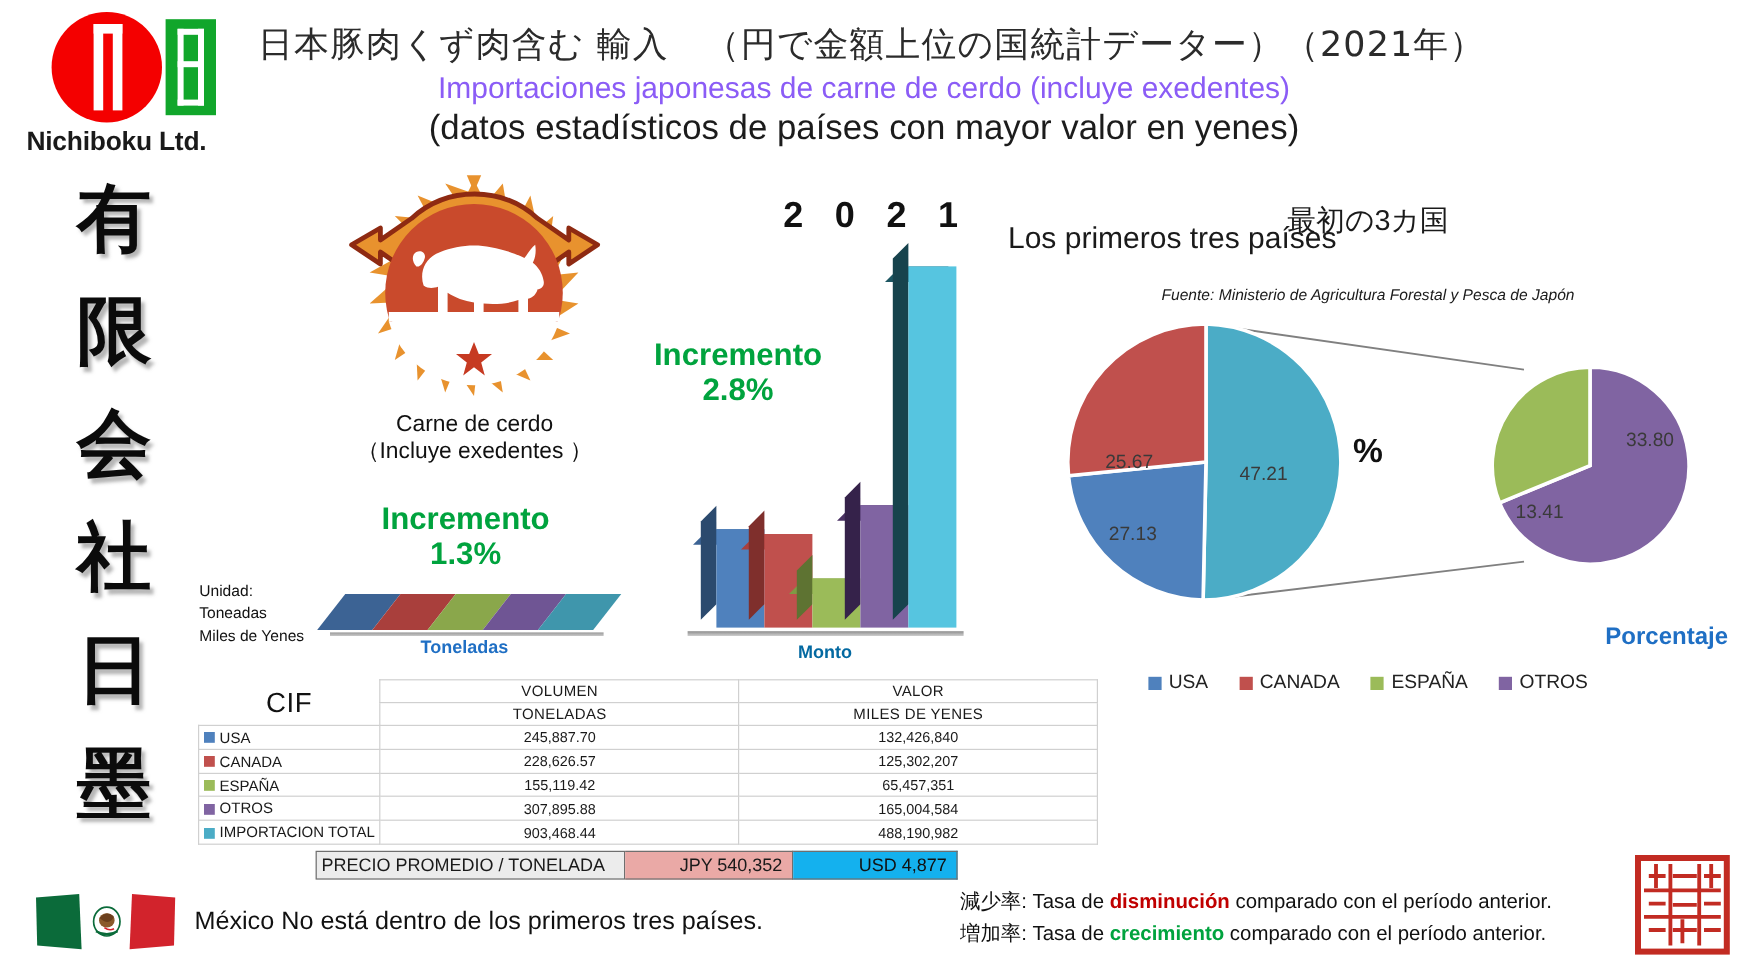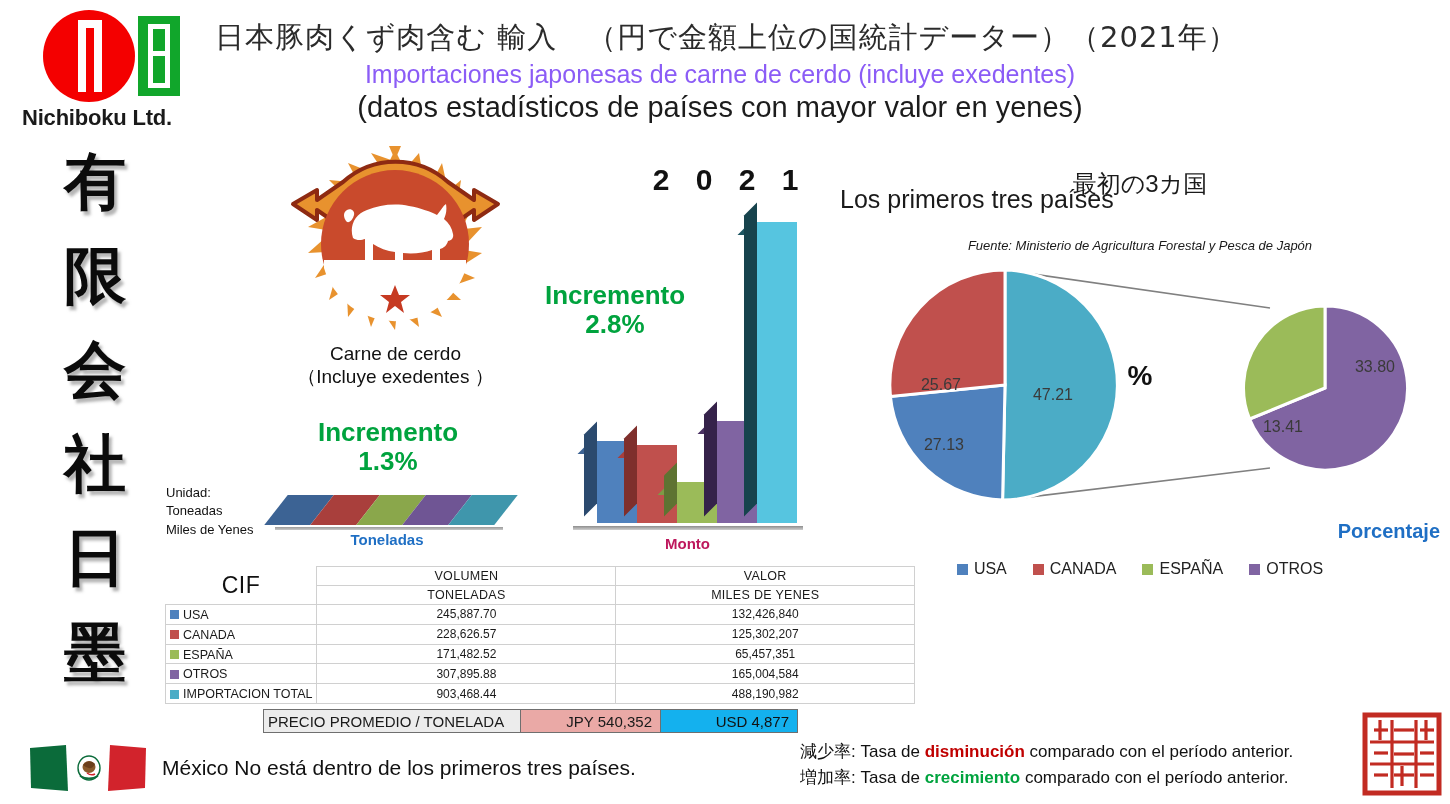--- a/index.html
+++ b/index.html
@@ -110,21 +110,21 @@
   .bar3d{position:absolute;bottom:0;}
   .bar3d .front{position:absolute;left:0;bottom:0;width:100%;height:100%;}
   .bar3d .side{position:absolute;left:-13px;bottom:13px;width:13px;height:100%;}
   .bar3d .top{position:absolute;left:-13px;width:100%;height:13px;}
   #amount-chart .axis{
     position:absolute;left:8px;bottom:20px;width:230px;height:4px;
     background:linear-gradient(to bottom,#8d8d8d,#cfcfcf);
   }
   #amount-chart .axis-label{
     position:absolute;left:0;bottom:-2px;width:245px;text-align:center;
-    font-size:15px;font-weight:bold;color:#be185d;
+    font-size:15px;font-weight:bold;color:#0369a1;
   }
 
   
   #pie-section{left:840px;top:160px;width:600px;height:430px;}
   #pie-title-jp{
     position:absolute;left:0;top:8px;width:600px;text-align:center;
     font-size:24px;color:#1a1a1a;
   }
   #pie-title-es{
     position:absolute;left:0;top:25px;width:600px;text-align:left;
@@ -427,21 +427,21 @@
         <td class="num">245,887.70</td>
         <td class="num">132,426,840</td>
       </tr>
       <tr>
         <td class="lbl"><span class="sw-sm" style="background:#c0504d"></span><span class="rowlabel">CANADA</span></td>
         <td class="num">228,626.57</td>
         <td class="num">125,302,207</td>
       </tr>
       <tr>
         <td class="lbl"><span class="sw-sm" style="background:#9bbb59"></span><span class="rowlabel">ESPAÑA</span></td>
-        <td class="num">171,482.52</td>
+        <td class="num">155,119.42</td>
         <td class="num">65,457,351</td>
       </tr>
       <tr>
         <td class="lbl"><span class="sw-sm" style="background:#8064a2"></span><span class="rowlabel">OTROS</span></td>
         <td class="num">307,895.88</td>
         <td class="num">165,004,584</td>
       </tr>
       <tr>
         <td class="lbl"><span class="sw-sm" style="background:#4bacc6"></span><span class="rowlabel">IMPORTACION TOTAL</span></td>
         <td class="num">903,468.44</td>

